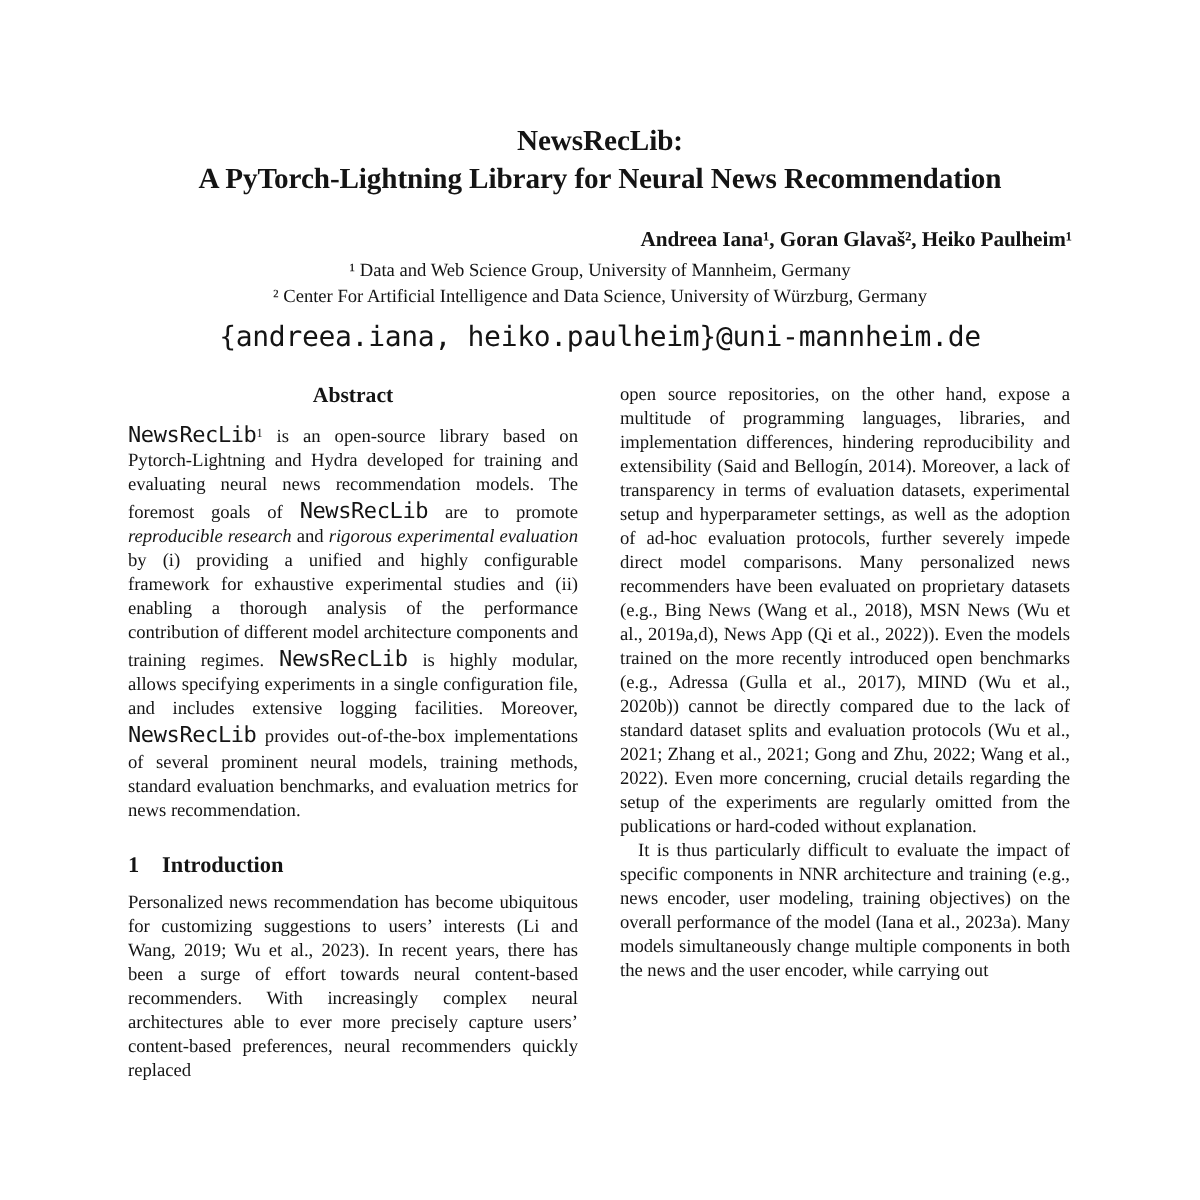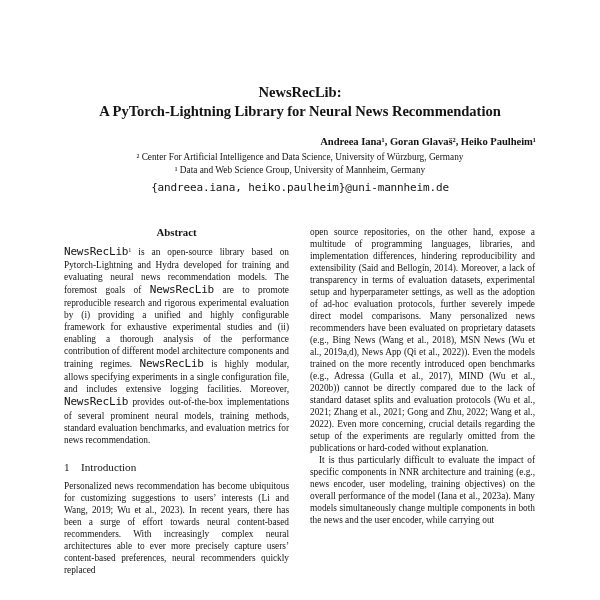--- a/index.html
+++ b/index.html
@@ -14,21 +14,20 @@
     font-family: "Liberation Serif", "DejaVu Serif", serif;
     color: #141414;
   }
   .page {
     position: relative;
     width: 600px;
     height: 464px;
     background: #ffffff;
     box-sizing: border-box;
     padding: 0 64px;
-    margin-top: 21px;
   }
 
   
   .title-block {
     padding-top: 62px;
     text-align: center;
   }
   .paper-title {
     font-weight: bold;
     font-size: 14.6px;
@@ -51,38 +50,38 @@
   }
   .affil {
     margin-top: 3px;
     font-size: 9.3px;
     line-height: 1.40;
   }
   .affil-line { display: block; }
   .emails {
     margin-top: 3px;
     font-family: "DejaVu Sans Mono", "Liberation Mono", monospace;
-    font-size: 11px;
+    font-size: 14px;
     line-height: 1.45;
     letter-spacing: -0.15px;
   }
   .email-line { display: block; }
 
   sup {
     font-size: 0.66em;
     vertical-align: 0.42em;
     line-height: 0;
   }
 
   
   .columns {
     position: absolute;
     left: 64px;
     right: 64px;
-    top: 205px;
+    top: 192px;
     display: flex;
     gap: 21px;
   }
   .col {
     width: 225px;
     flex: 0 0 225px;
   }
 
   .abstract-heading {
     text-align: center;
@@ -101,25 +100,25 @@
     letter-spacing: -0.02px;
   }
   p.body-text + p.body-text {
     text-indent: 9px;
   }
   .mono {
     font-family: "DejaVu Sans Mono", "Liberation Mono", monospace;
     font-size: 11px;
     letter-spacing: -0.2px;
   }
-  .ital { }
+  .ital { font-style: italic; }
 
   .section-heading {
     margin: 15px 0 6px 0;
-    font-weight: normal;
+    font-weight: bold;
     font-size: 11.2px;
     line-height: 1.2;
   }
   .section-heading .secnum {
     display: inline-block;
     width: 17px;
   }
   .intro-first { text-indent: 0; }
 </style>
 </head>
@@ -129,22 +128,22 @@
 
   <div class="title-block">
     <h1 class="paper-title">
       <span>NewsRecLib:</span>
       <span class="line2">A PyTorch-Lightning Library for Neural News Recommendation</span>
     </h1>
 
     <div class="authors">Andreea Iana¹, Goran Glavaš², Heiko Paulheim¹</div>
 
     <div class="affil">
+      <span class="affil-line">¹ Data and Web Science Group, University of Mannheim, Germany</span>
       <span class="affil-line">² Center For Artificial Intelligence and Data Science, University of Würzburg, Germany</span>
-      <span class="affil-line">¹ Data and Web Science Group, University of Mannheim, Germany</span>
     </div>
 
     <div class="emails">
       <span class="email-line">{andreea.iana, heiko.paulheim}@uni-mannheim.de</span>
     </div>
   </div>
 
   <div class="columns">
 
     <div class="col">

